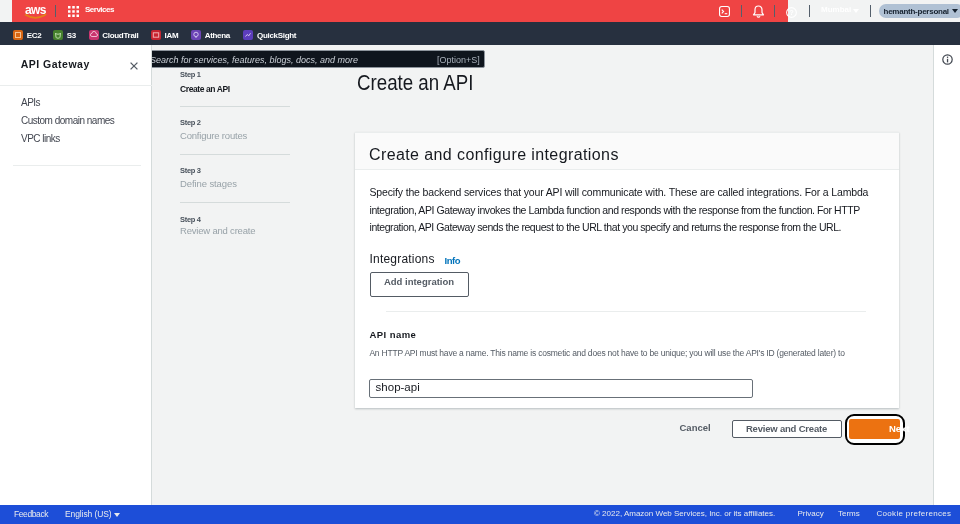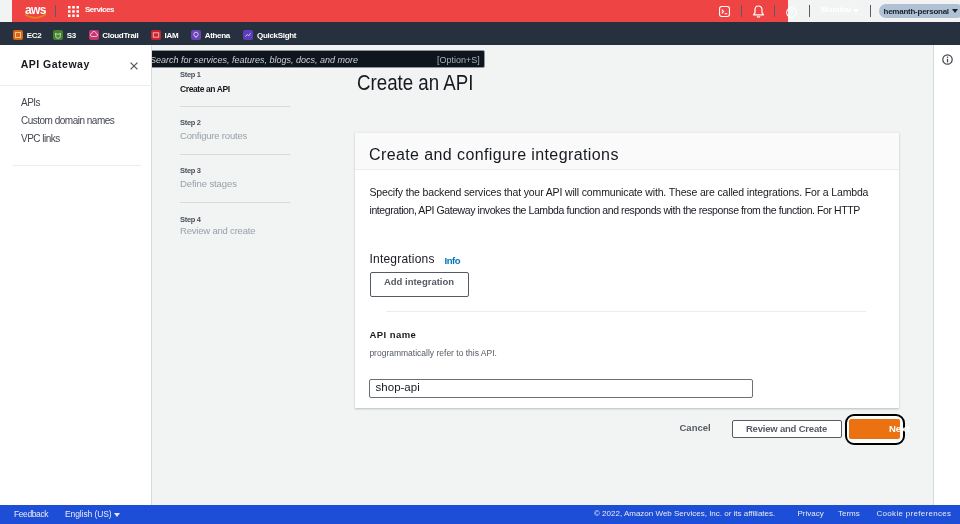--- a/index.html
+++ b/index.html
@@ -176,30 +176,31 @@
 
 <div class="t" style="left:357px;top:73px;font-size:21.5px;color:#16191f;transform:scaleX(0.87);transform-origin:0 0">Create an API</div>
 
 <div id="card"></div>
 <div id="cardhdr"></div>
 <div class="t" style="left:369px;top:147.1px;font-size:16px;font-weight:normal;color:#16191f;letter-spacing:0.4px">Create and configure integrations</div>
 
 <div class="abs" style="left:369.5px;top:184.4px;font-size:10.5px;color:#16191f;line-height:17.3px;white-space:nowrap">
   <div style="letter-spacing:-0.15px">Specify the backend services that your API will communicate with. These are called integrations. For a Lambda</div>
   <div style="letter-spacing:-0.42px">integration, API Gateway invokes the Lambda function and responds with the response from the function. For HTTP</div>
+  <div style="letter-spacing:-0.43px">integration, API Gateway sends the request to the URL that you specify and returns the response from the URL.</div>
 </div>
 
 <div class="t" style="left:369.5px;top:252.9px;font-size:12px;color:#16191f;letter-spacing:0.2px">Integrations</div>
 <div class="t" style="left:444.6px;top:255.8px;font-size:9.5px;font-weight:bold;color:#0073bb;letter-spacing:-0.5px">Info</div>
 <div class="btn" style="left:369.5px;top:272px;width:99px;height:25px;line-height:17px">Add integration</div>
 <div class="abs" style="left:386px;top:311px;width:480px;height:1px;background:#eaeded"></div>
 
 <div class="t" style="left:369.4px;top:329.9px;font-size:9.5px;font-weight:bold;color:#16191f;letter-spacing:0.45px">API name</div>
 <div class="abs" style="left:369.4px;top:346.8px;font-size:8.5px;color:#545b64;line-height:13.5px;white-space:nowrap">
-  <div>programmatically refer to this API.</div>
+  <div style="letter-spacing:-0.21px">An HTTP API must have a name. This name is cosmetic and does not have to be unique; you will use the API's ID (generated later) to</div>
 </div>
 <div id="apiinput"></div>
 <div class="t" style="left:375.6px;top:382.3px;font-size:11.5px;color:#16191f">shop-api</div>
 
 <div class="t" style="left:679.5px;top:422.9px;font-size:9.5px;font-weight:bold;color:#545b64">Cancel</div>
 <div class="btn" style="left:731.5px;top:420px;width:110px;height:18px;line-height:16px;letter-spacing:-0.2px">Review and Create</div>
 <div id="nextring"></div>
 <div id="nextbtn">Next</div>
 
 <div id="footer">

